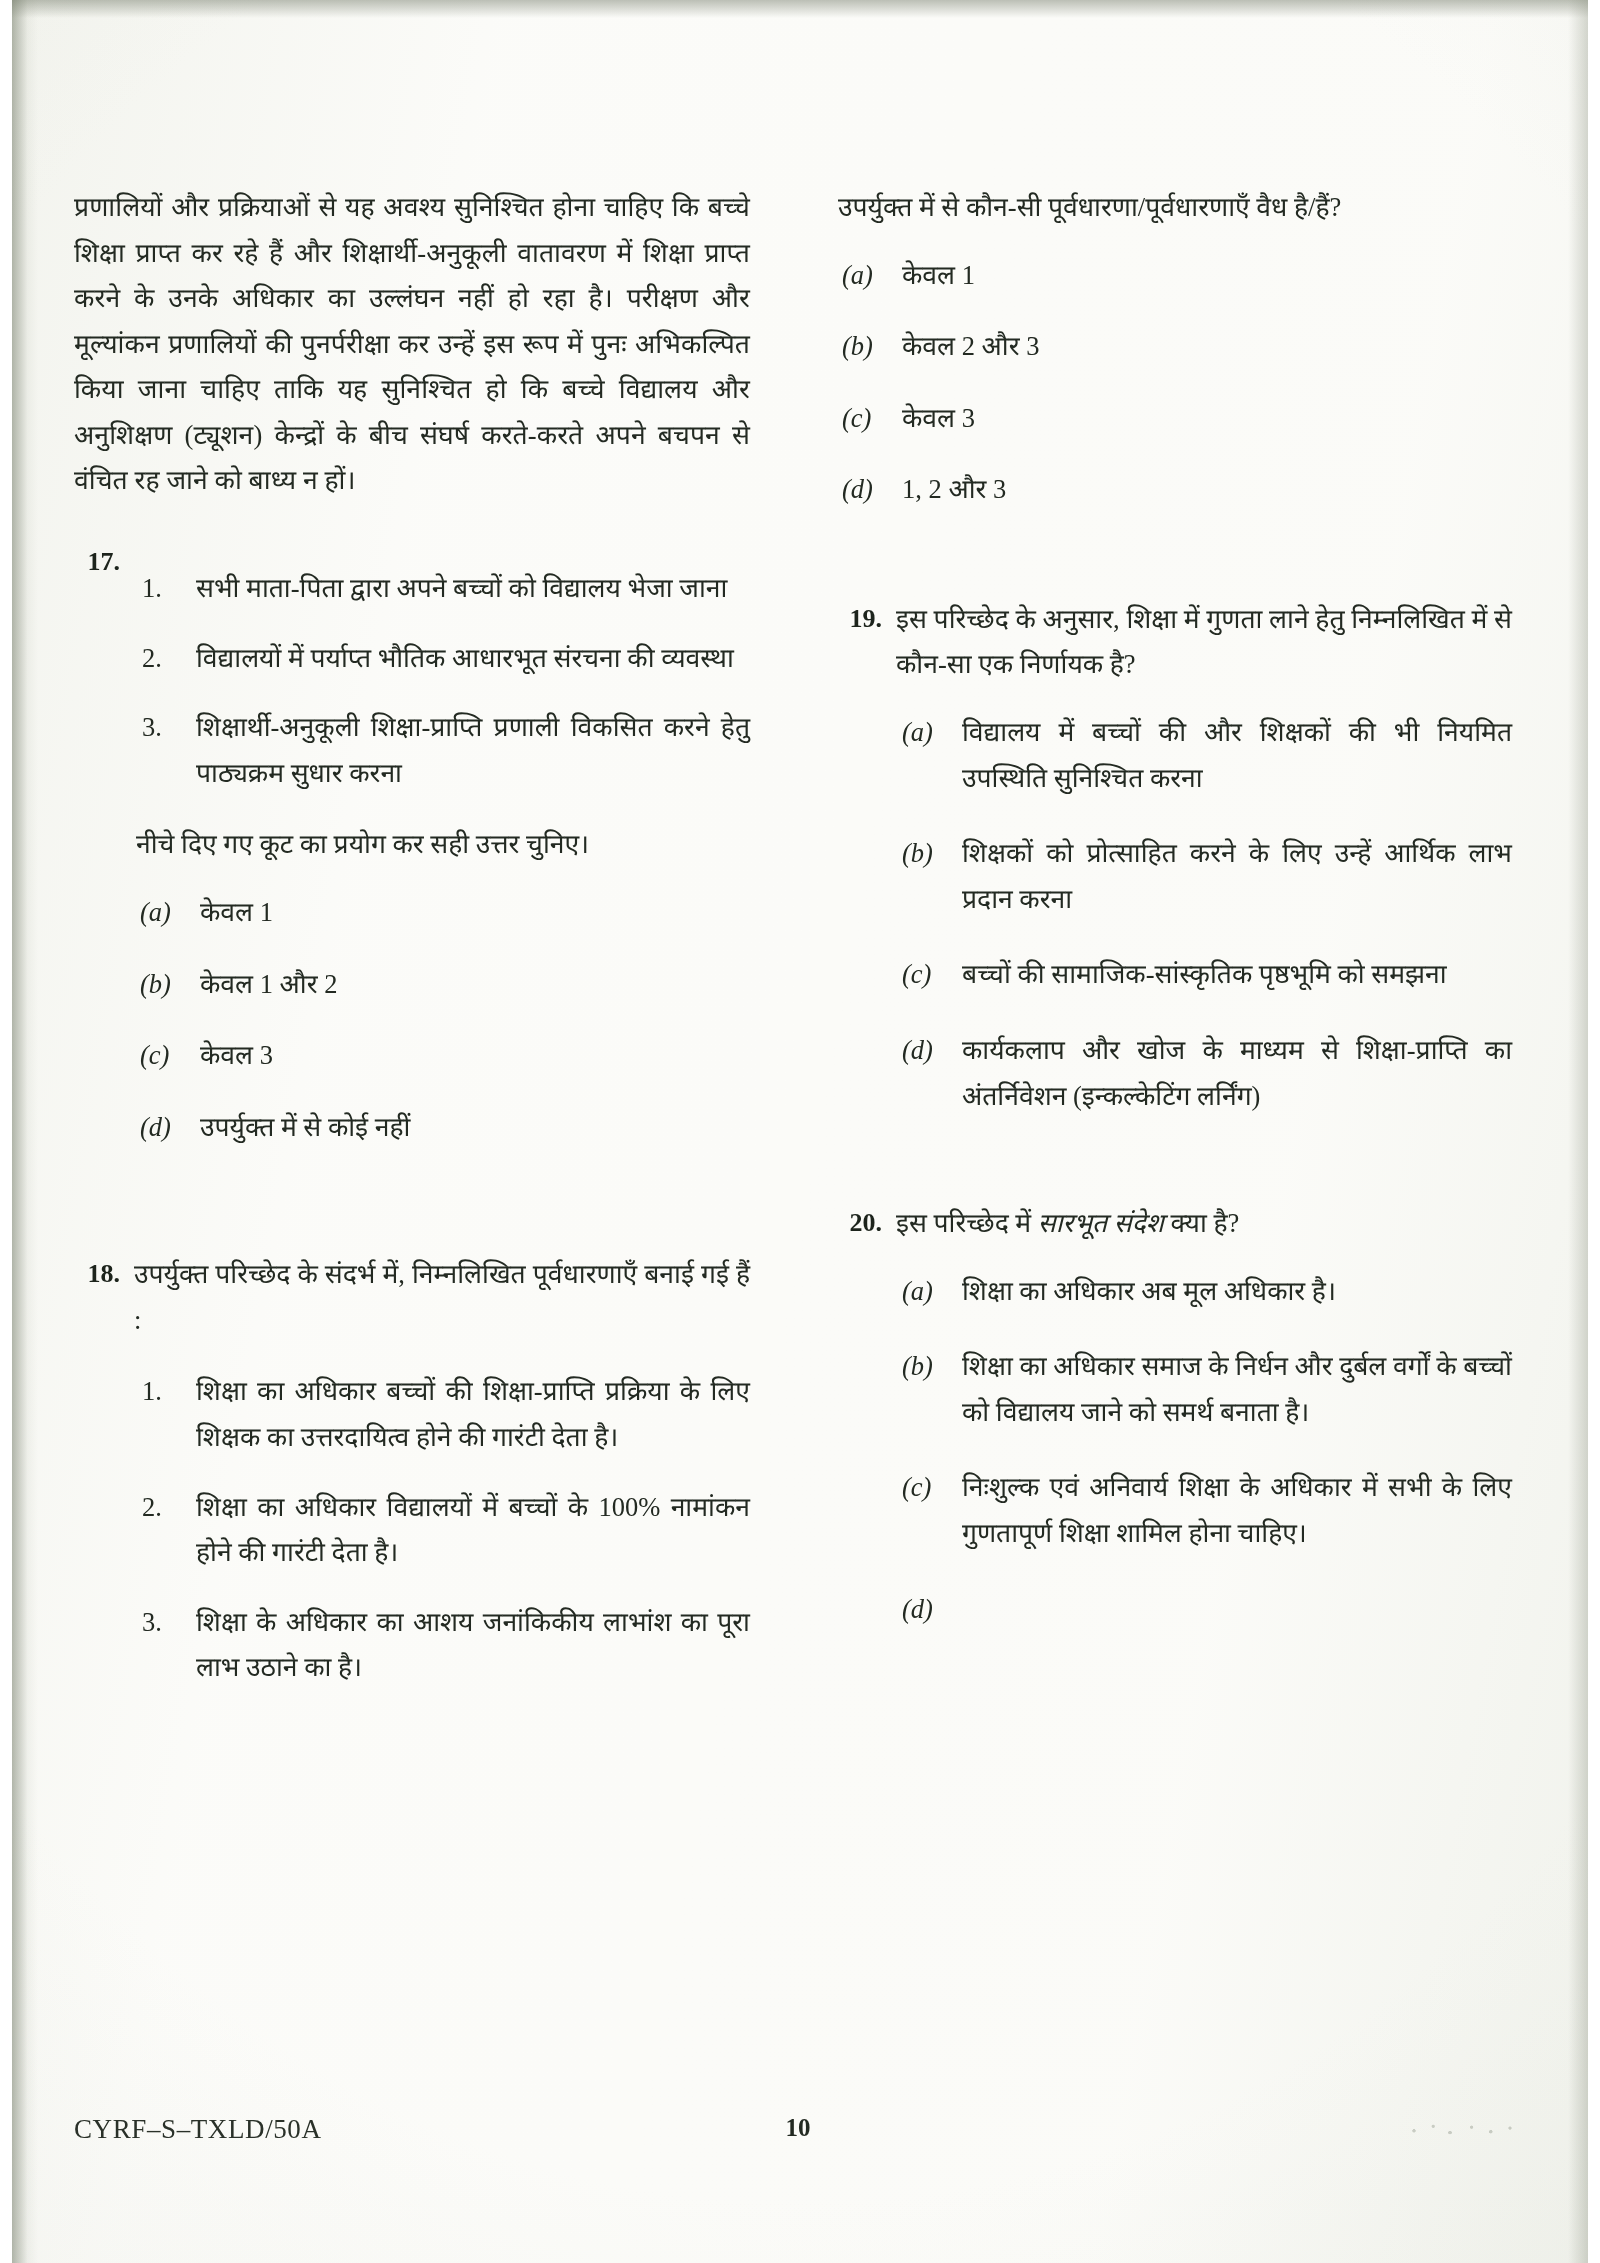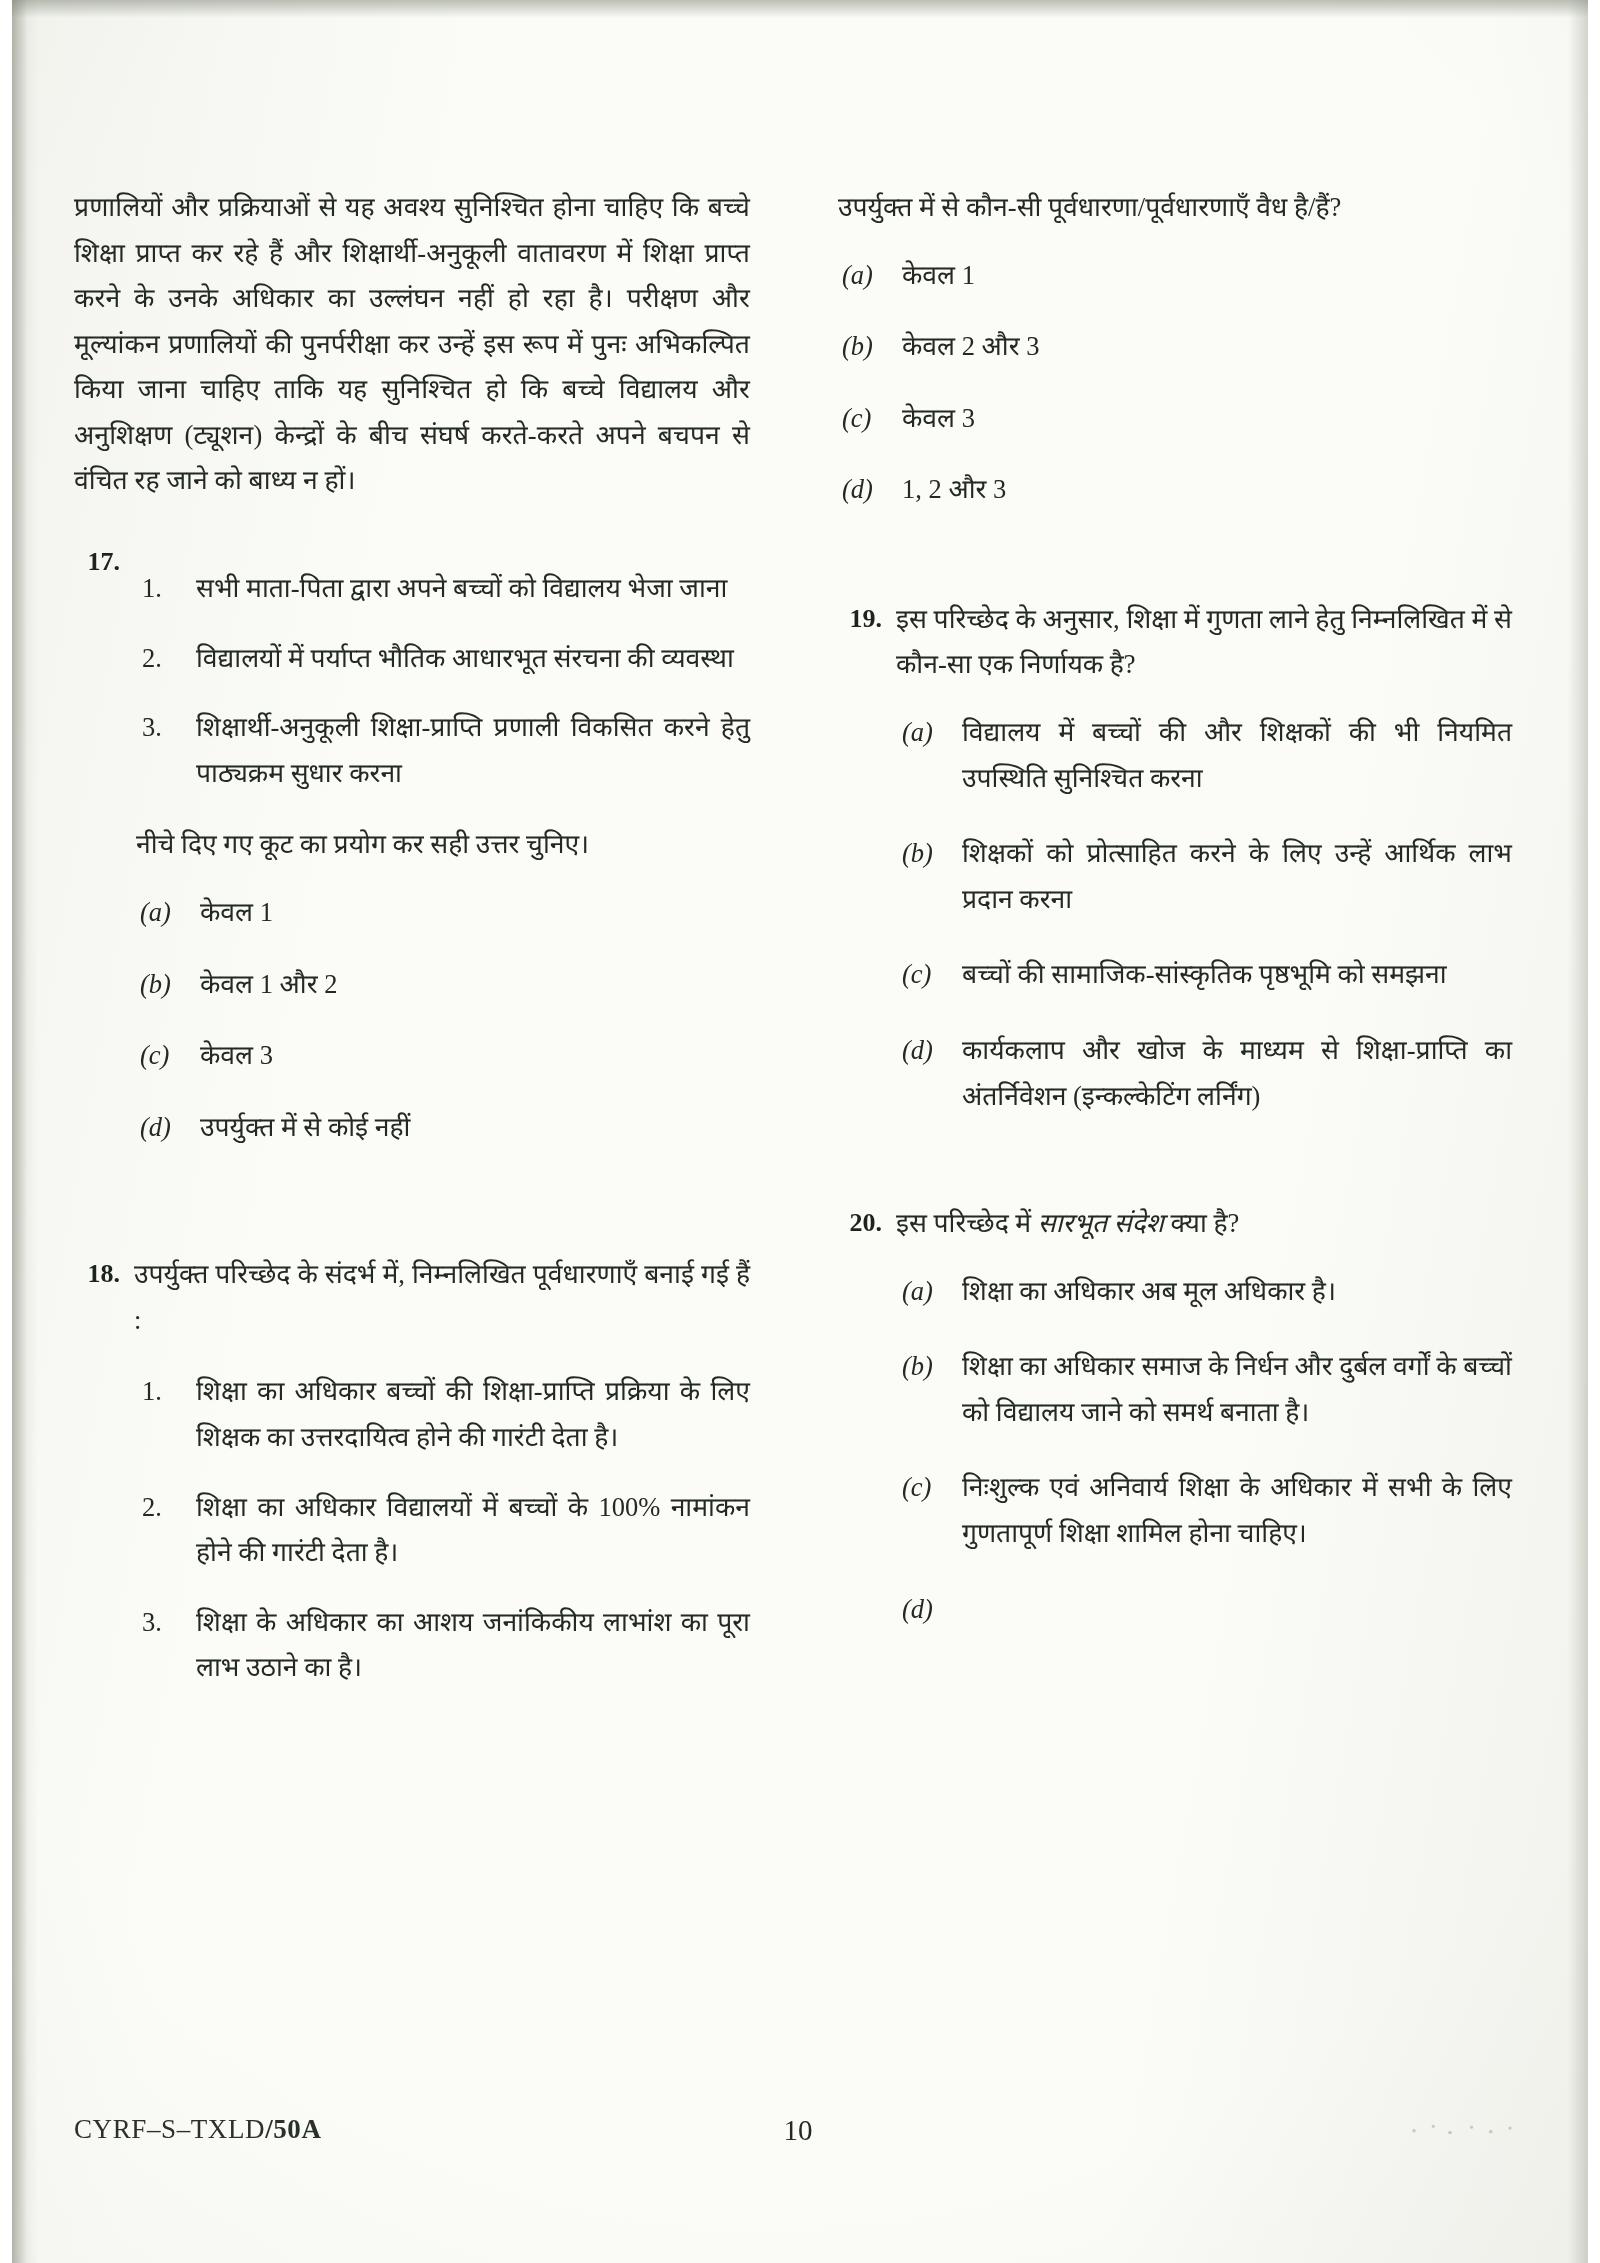--- a/index.html
+++ b/index.html
@@ -188,27 +188,27 @@
     display: flex;
     align-items: baseline;
   }
   .footer-code {
     font-family: "Liberation Serif", "DejaVu Serif", serif;
     font-size: 27px;
     letter-spacing: 0.6px;
     color: #2a3129;
     white-space: nowrap;
   }
-  .footer-code .bold { font-weight: bold; }
+  .footer-code .bold { font-weight: normal; }
   .footer-page {
     position: absolute;
     left: 0; right: 0;
     text-align: center;
-    font-size: 29px;
-    font-weight: normal;
+    font-size: 25px;
+    font-weight: bold;
     color: #232a22;
   }
   .footer-smudge {
     margin-left: auto;
     width: 120px;
     height: 18px;
     opacity: 0.35;
     background:
       radial-gradient(circle at 10% 60%, #7b8474 0 1.4px, transparent 2px),
       radial-gradient(circle at 26% 35%, #7b8474 0 1.2px, transparent 2px),

